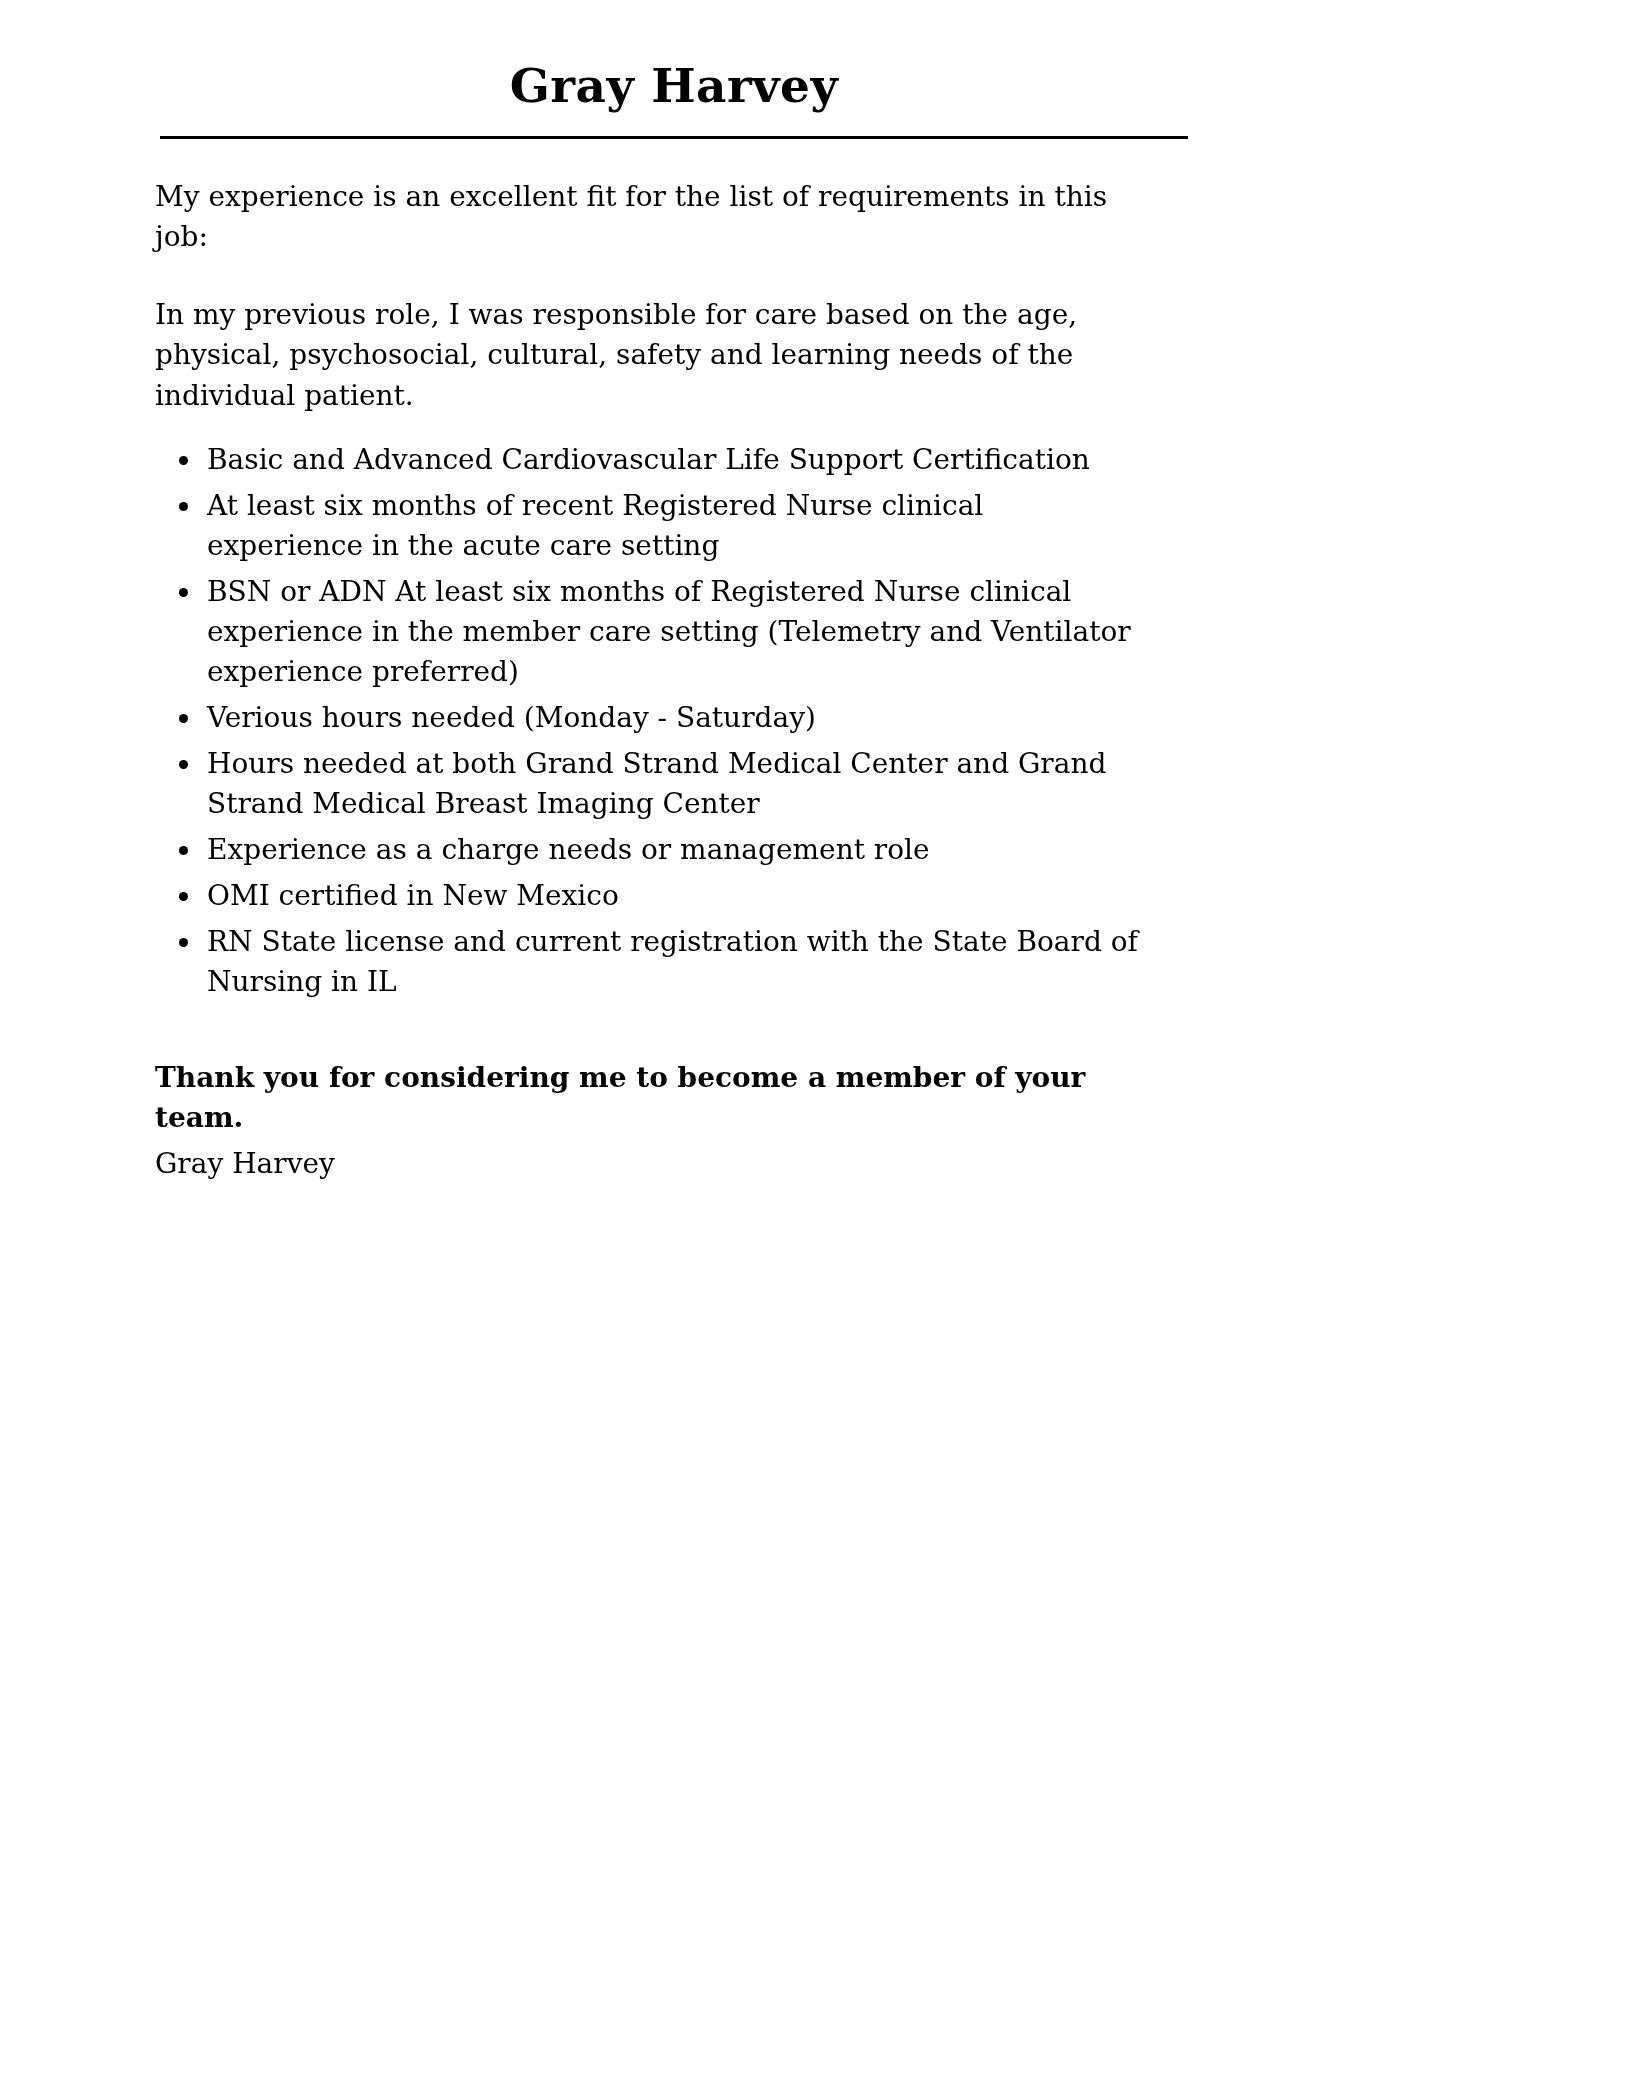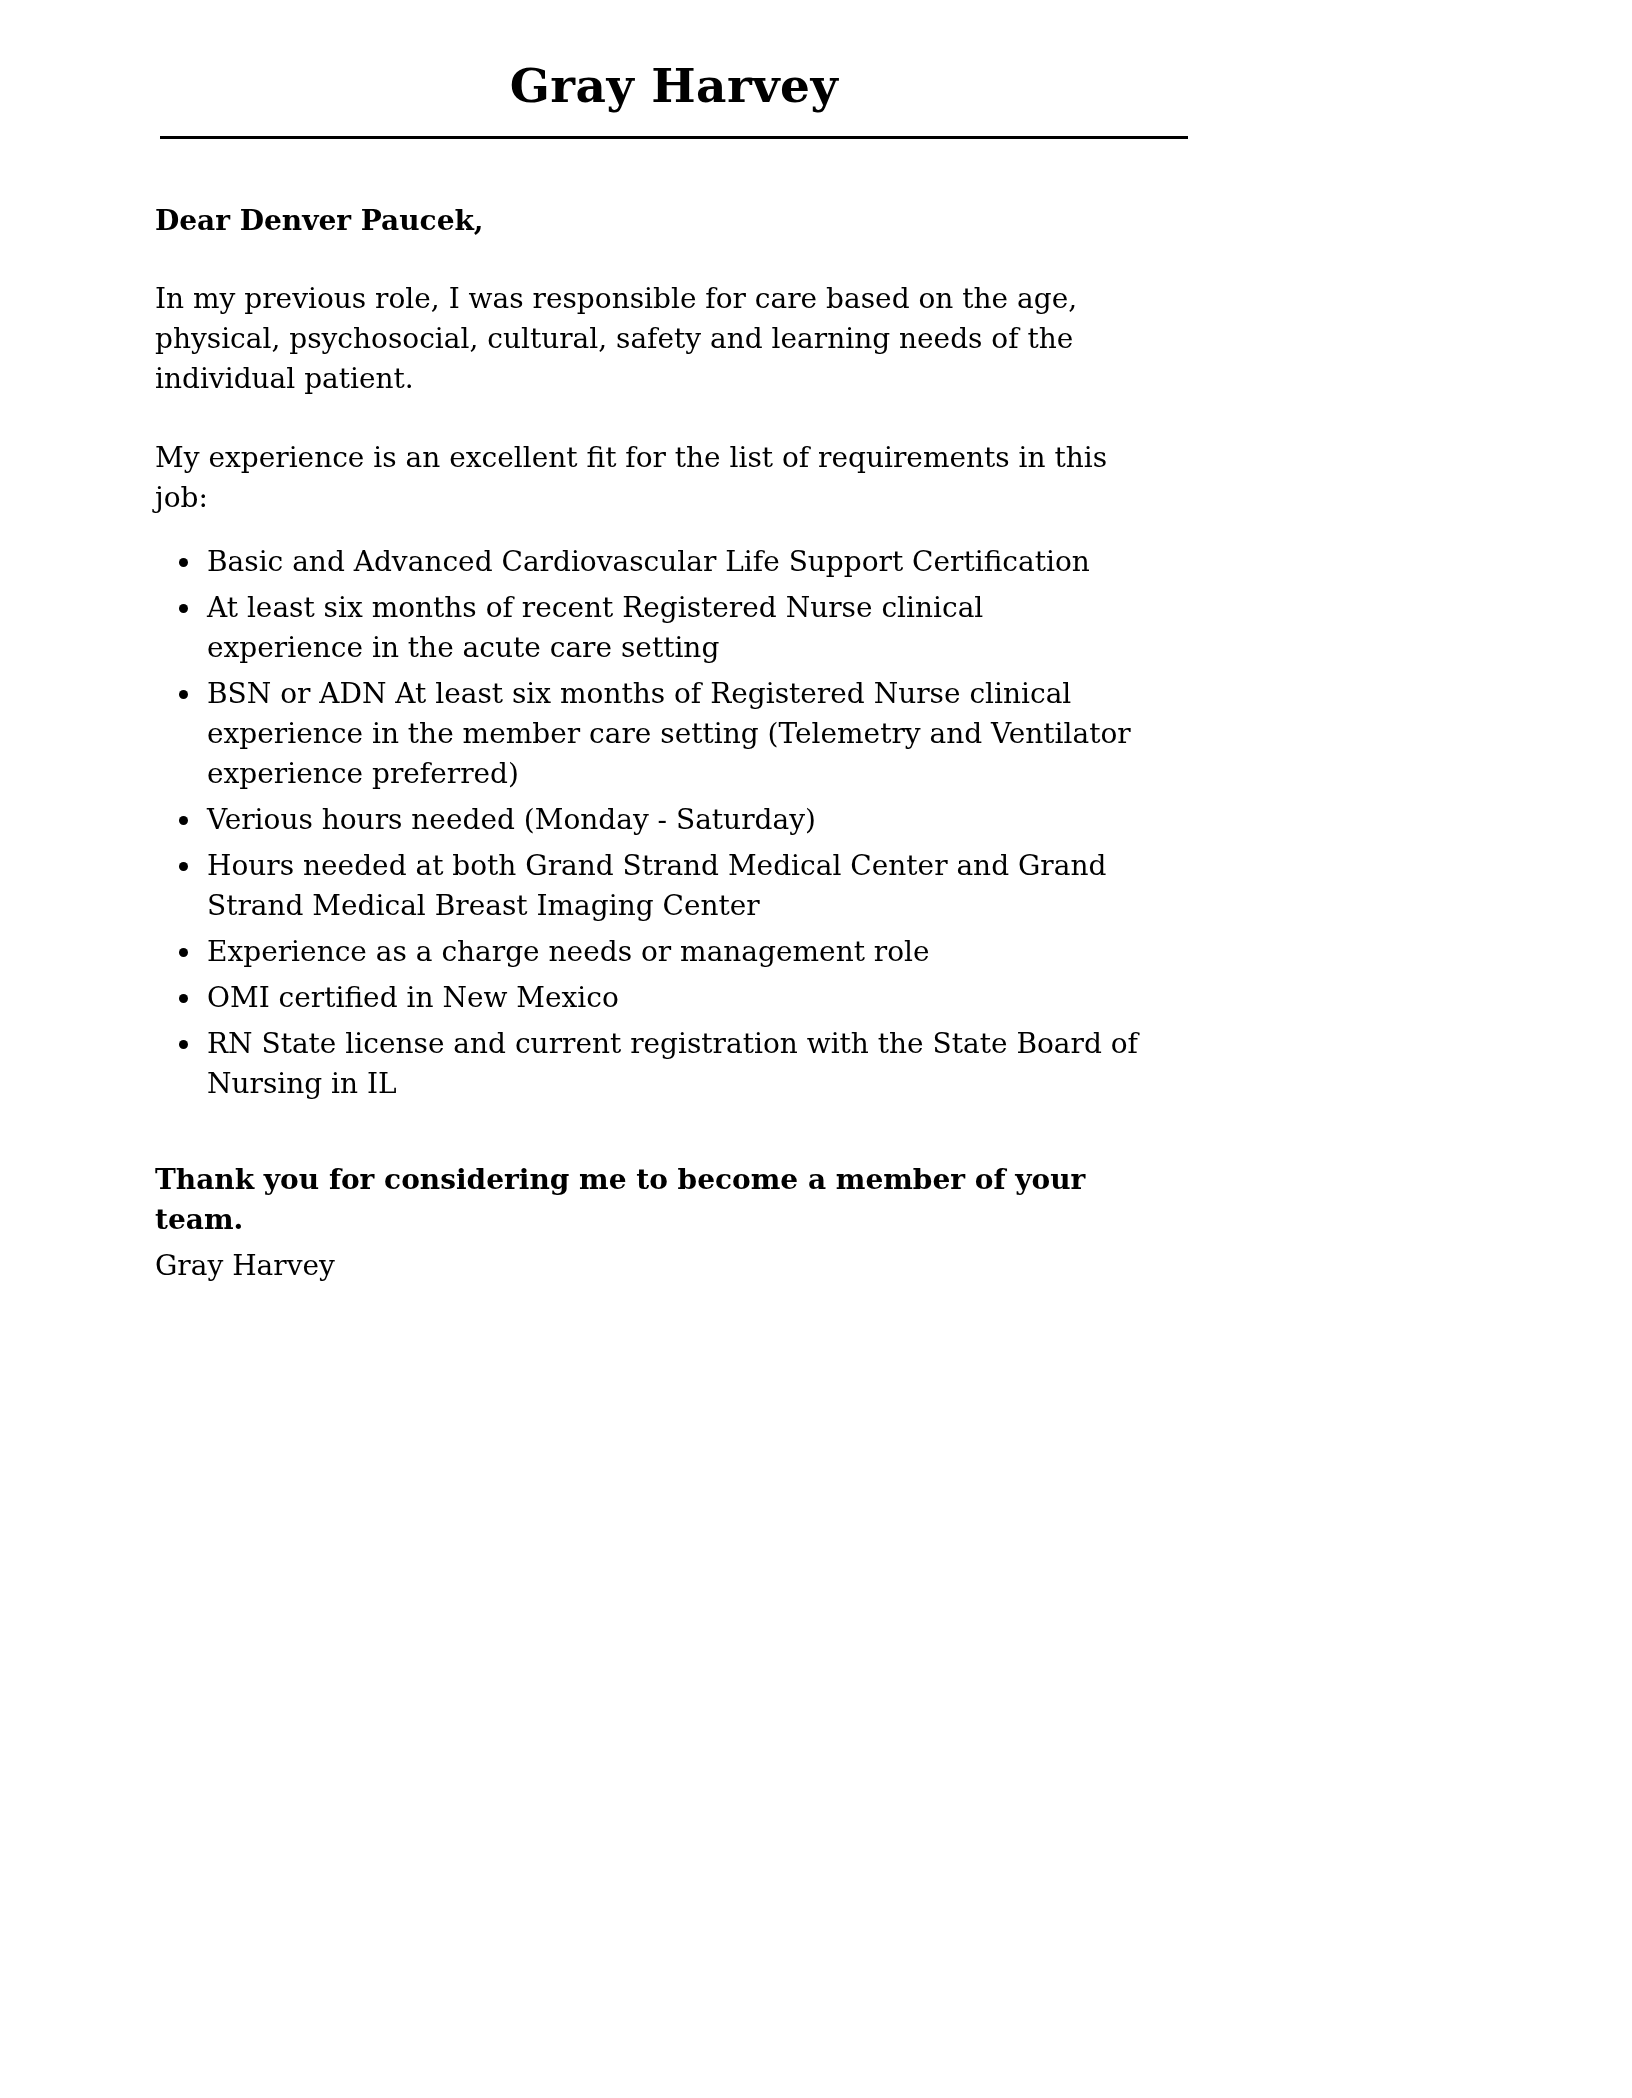--- a/index.html
+++ b/index.html
@@ -91,26 +91,25 @@
 
 <div class="page">
 
   <header class="letter-header">
     <h1 class="applicant-name">Gray Harvey</h1>
     <hr class="header-divider">
   </header>
 
   <main class="letter-body">
 
-    <p class="salutation">Dear Denver Paucek,</p>
 
 
+    <p>My experience is an excellent fit for the list of requirements in this job:</p>
+
     <p>In my previous role, I was responsible for care based on the age, physical, psychosocial, cultural, safety and learning needs of the individual patient.</p>
-
-    <p>My experience is an excellent fit for the list of requirements in this job:</p>
 
     <ul class="requirements-list">
       <li>Basic and Advanced Cardiovascular Life Support Certification</li>
       <li>At least six months of recent Registered Nurse clinical experience in the acute care setting</li>
       <li>BSN or ADN At least six months of Registered Nurse clinical experience in the member care setting (Telemetry and Ventilator experience preferred)</li>
       <li>Verious hours needed (Monday - Saturday)</li>
       <li>Hours needed at both Grand Strand Medical Center and Grand Strand Medical Breast Imaging Center</li>
       <li>Experience as a charge needs or management role</li>
       <li>OMI certified in New Mexico</li>
       <li>RN State license and current registration with the State Board of Nursing in IL</li>

